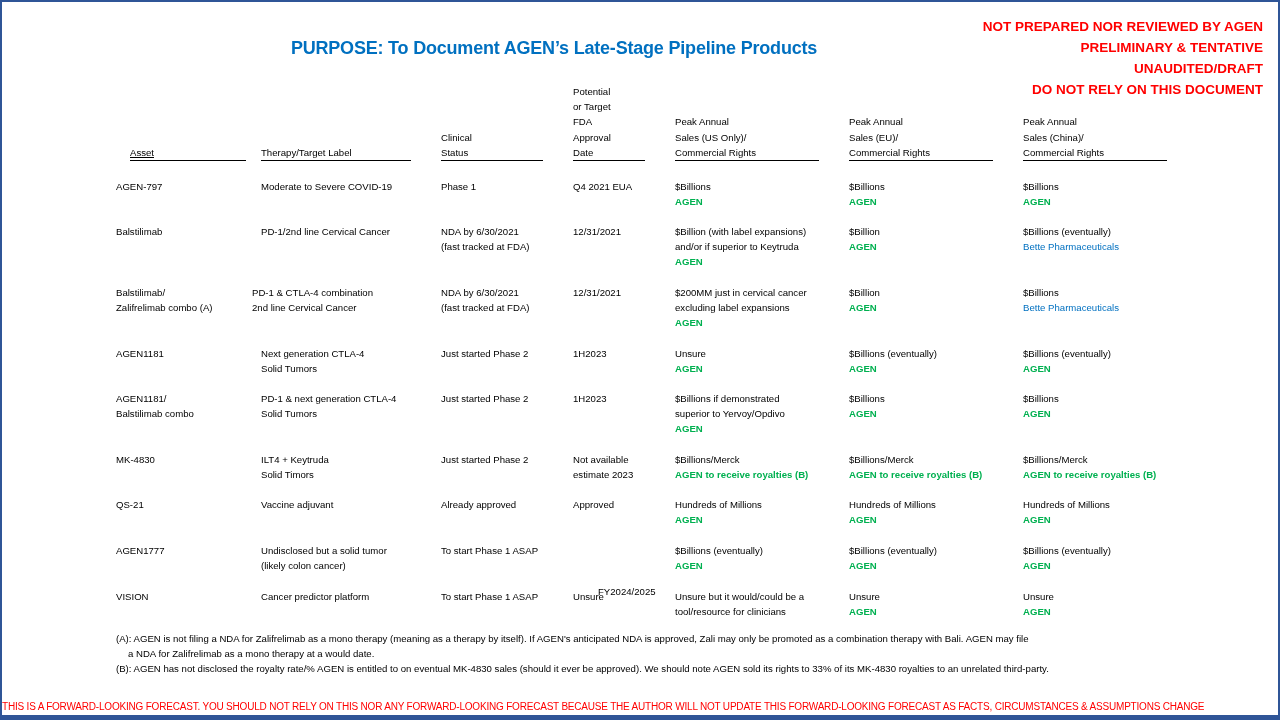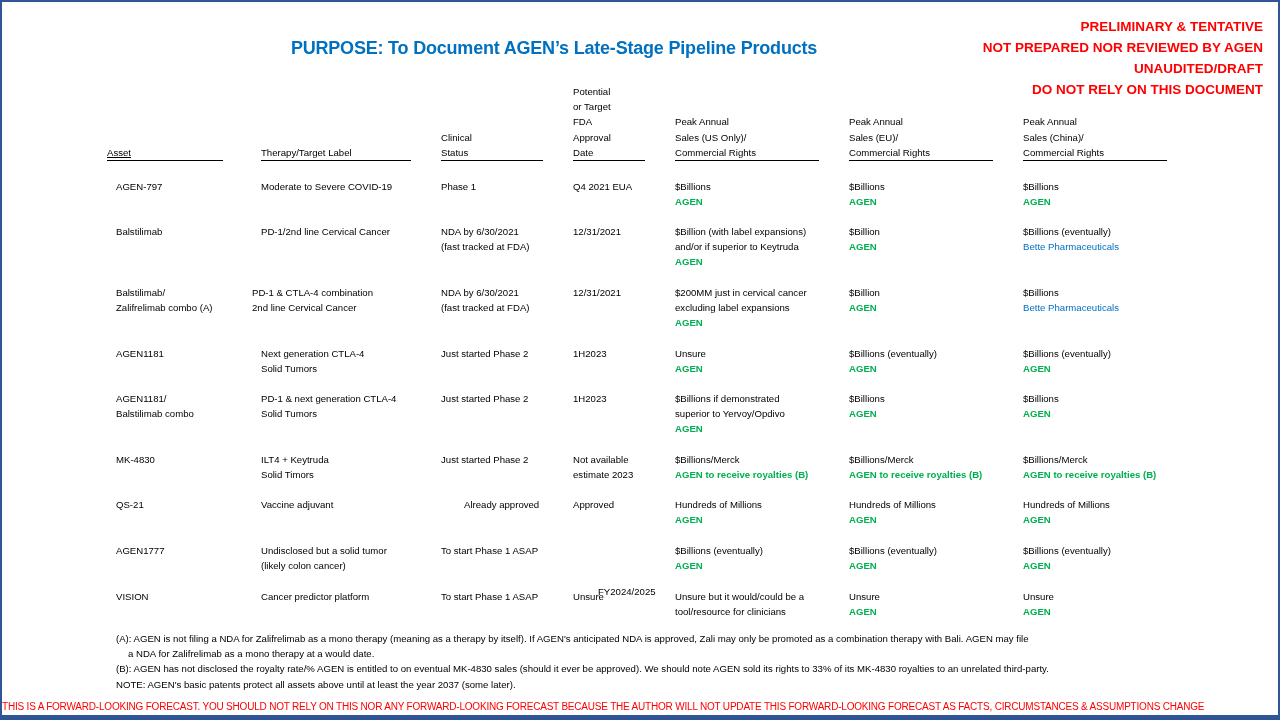--- a/index.html
+++ b/index.html
@@ -38,28 +38,28 @@
       color: #ff0000; font-size: 10px; letter-spacing: -0.2px; white-space: nowrap;
     }
   </style>
 </head>
 <body>
 
 <div class="slide">
   <div class="title">PURPOSE: To Document AGEN’s Late-Stage Pipeline Products</div>
 
   <div class="disclaimer">
+    <div>NOT PREPARED NOR REVIEWED BY AGEN</div>
     <div>PRELIMINARY &amp; TENTATIVE</div>
-    <div>NOT PREPARED NOR REVIEWED BY AGEN</div>
     <div>UNAUDITED/DRAFT</div>
     <div>DO NOT RELY ON THIS DOCUMENT</div>
   </div>
 
   <div id="table">
-      <div class="cell hdr" style="left: 105px; width: 116px; top: 142.8px; text-decoration: underline;">
+      <div class="cell hdr" style="left: 128px; width: 116px; top: 142.8px; text-decoration: underline;">
         <div>Asset</div>
       </div>
       <div class="cell hdr" style="left: 259px; width: 150px; top: 142.8px;">
         <div>Therapy/Target Label</div>
       </div>
       <div class="cell hdr" style="left: 439px; width: 102px; top: 127.6px;">
         <div>Clinical</div>
         <div>Status</div>
       </div>
       <div class="cell hdr" style="left: 571px; width: 72px; top: 82px;">
@@ -252,21 +252,21 @@
           <div class="green">AGEN to receive royalties (B)</div>
         </div>
       </div>
       <div>
         <div class="cell" style="left: 114px; top: 495px;">
           <div>QS-21</div>
         </div>
         <div class="cell" style="left: 259px; top: 495px;">
           <div>Vaccine adjuvant</div>
         </div>
-        <div class="cell" style="left: 439px; top: 495px; margin-left: 23px;">
+        <div class="cell" style="left: 439px; top: 495px;">
           <div>Already approved</div>
         </div>
         <div class="cell" style="left: 571px; top: 495px;">
           <div>Approved</div>
         </div>
         <div class="cell" style="left: 673px; top: 495px;">
           <div>Hundreds of Millions</div>
           <div class="green">AGEN</div>
         </div>
         <div class="cell" style="left: 847px; top: 495px;">
@@ -330,17 +330,16 @@
           <div>Unsure</div>
           <div class="green">AGEN</div>
         </div>
       </div>
     </div>
 
   <div class="notes">
     <div>(A): AGEN is not filing a NDA for Zalifrelimab as a mono therapy (meaning as a therapy by itself). If AGEN's anticipated NDA is approved, Zali may only be promoted as a combination therapy with Bali. AGEN may file</div>
     <div class="indent">a NDA for Zalifrelimab as a mono therapy at a would date.</div>
     <div>(B): AGEN has not disclosed the royalty rate/% AGEN is entitled to on eventual MK-4830 sales (should it ever be approved). We should note AGEN sold its rights to 33% of its MK-4830 royalties to an unrelated third-party.</div>
-    <div>NOTE: AGEN's basic patents protect all assets above until at least the year 2037 (some later).</div>
   </div>
 
   <div class="footer">THIS IS A FORWARD-LOOKING FORECAST. YOU SHOULD NOT RELY ON THIS NOR ANY FORWARD-LOOKING FORECAST BECAUSE THE AUTHOR WILL NOT UPDATE THIS FORWARD-LOOKING FORECAST AS FACTS, CIRCUMSTANCES &amp; ASSUMPTIONS CHANGE</div>
 </div>
 
 </body></html>

